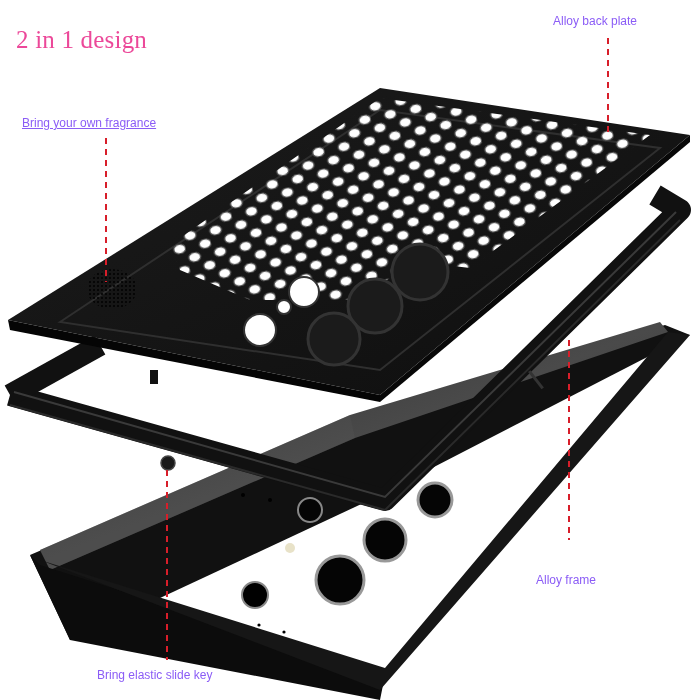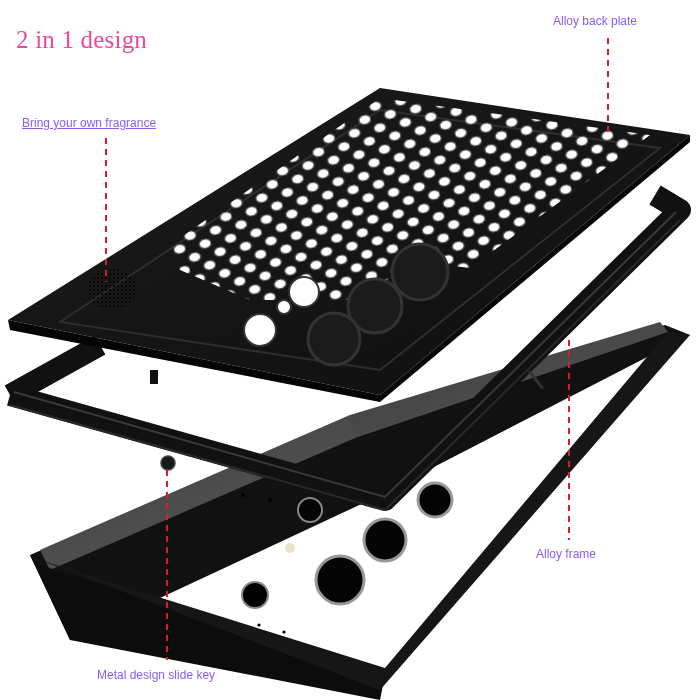--- a/index.html
+++ b/index.html
@@ -90,14 +90,14 @@
     <line x1="106" y1="138" x2="106" y2="282"></line>
     <line x1="608" y1="38" x2="608" y2="132"></line>
     <line x1="569" y1="340" x2="569" y2="540"></line>
     <line x1="167" y1="470" x2="167" y2="660"></line>
   </g>
 </svg>
 
 <div class="title">2 in 1 design</div>
 <div class="label" style="left:22px; top:116px;text-decoration:underline;">Bring your own fragrance</div>
 <div class="label" style="left:553px; top:14px;">Alloy back plate</div>
-<div class="label" style="left:536px; top:547px;">Alloy frame</div>
-<div class="label" style="left:97px; top:668px;">Metal design slide key</div>
+<div class="label" style="left:536px; top:573px;">Alloy frame</div>
+<div class="label" style="left:97px; top:668px;">Bring elastic slide key</div>
 
 </body></html>

